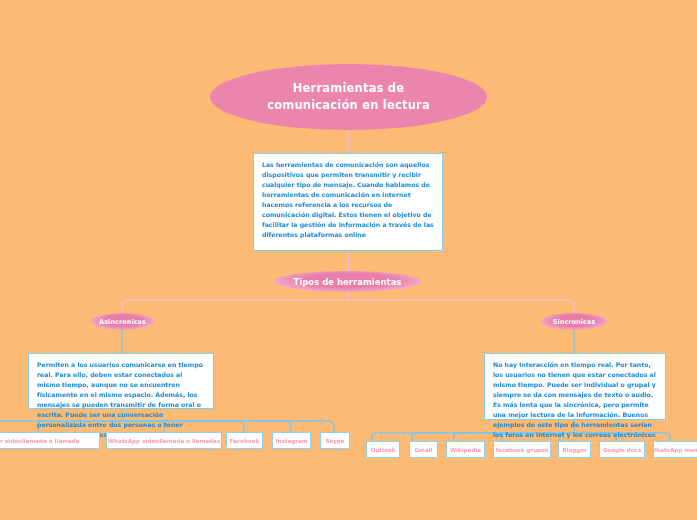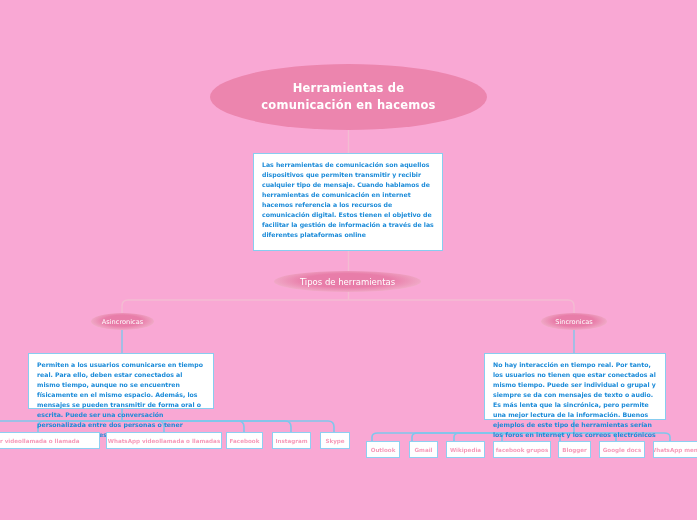--- a/index.html
+++ b/index.html
@@ -4,21 +4,21 @@
 <style>
   html, body {
     margin: 0;
     padding: 0;
     background: #ffffff;
   }
   #canvas {
     position: relative;
     width: 697px;
     height: 520px;
-    background: #f9a8d4;
+    background: #fdba74;
     overflow: hidden;
     font-family: "DejaVu Sans", "Liberation Sans", sans-serif;
   }
   #wires {
     position: absolute;
     left: 0;
     top: 0;
     width: 697px;
     height: 520px;
     pointer-events: none;
@@ -46,21 +46,21 @@
 
   
   .pill {
     position: absolute;
     border-radius: 50%;
     display: flex;
     align-items: center;
     justify-content: center;
     text-align: center;
     color: #ffffff;
-    font-weight: normal;
+    font-weight: bold;
     background: radial-gradient(ellipse at 50% 45%, #e87da9 0%, #e87da9 42%, #f0a6c5 70%, #f7cddd 88%, #fbe4ed 100%);
   }
   .pill-tipos {
     left: 274px;
     top: 271px;
     width: 147px;
     height: 21px;
     font-size: 8.5px;
   }
   .pill-sincronicas {
@@ -196,21 +196,21 @@
       <path d="M574 433 L508 433 Q502 433 502 437 L502 441"></path>
       <path d="M574 433 L566 433 Q560 433 560 437 L560 441"></path>
       <path d="M574 433 L610 433 Q616 433 616 437 L616 441"></path>
       <path d="M574 433 L664 433 Q670 433 670 437 L670 441"></path>
     </g>
   </svg>
 
   <div class="root-node">
     <div>
       <div>Herramientas de</div>
-      <div>comunicación en hacemos</div>
+      <div>comunicación en lectura</div>
     </div>
   </div>
 
   <div class="desc-box desc-root">Las herramientas de comunicación son aquellos dispositivos  que permiten transmitir y recibir cualquier tipo de mensaje. Cuando hablamos de herramientas de comunicación en internet hacemos referencia a los recursos de comunicación digital. Estos tienen el objetivo de facilitar la gestión de información a través de las diferentes plataformas online</div>
 
   <div class="pill pill-tipos">Tipos de herramientas</div>
 
   <div class="pill pill-sincronicas">Asincronicas</div>
 
   <div class="desc-box desc-sinc">Permiten a los usuarios comunicarse en tiempo real. Para ello, deben estar conectados al mismo tiempo, aunque no se encuentren físicamente en el mismo espacio. Además, los mensajes se pueden transmitir de forma oral o escrita. Puede ser una conversación personalizada entre dos personas o tener varios participantes.</div>

